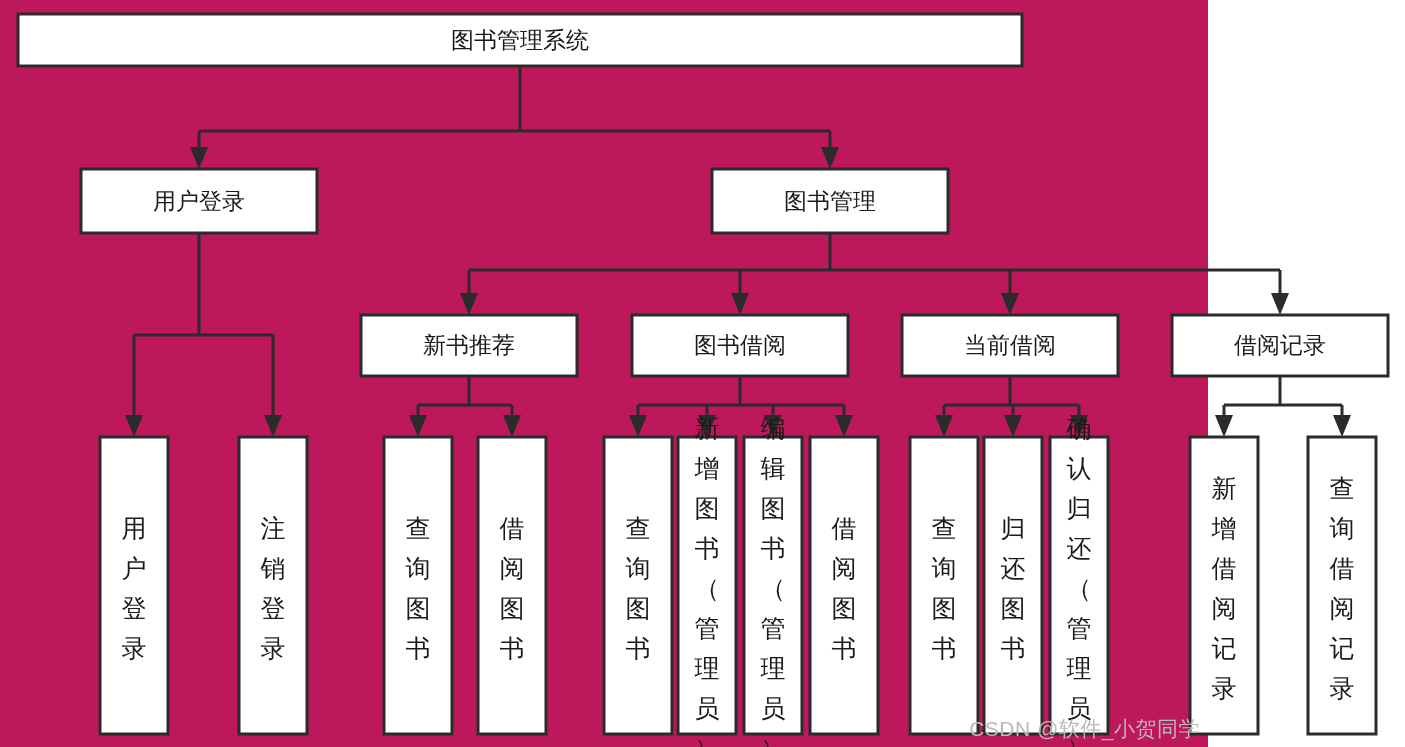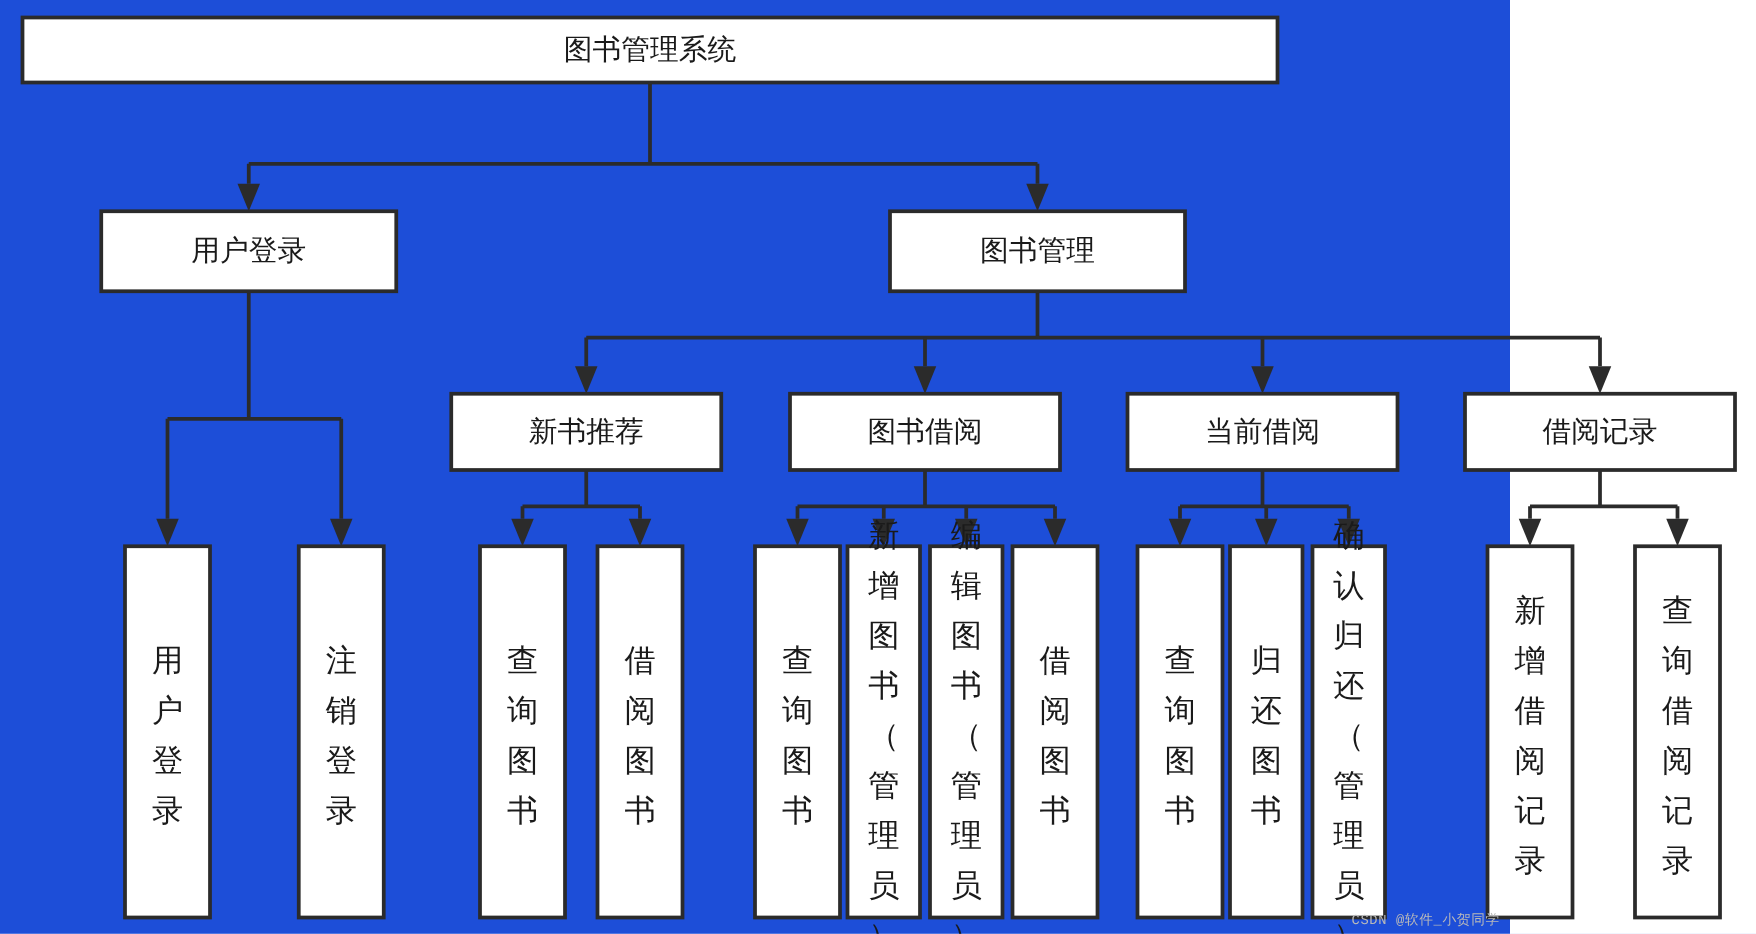--- a/index.html
+++ b/index.html
@@ -1,20 +1,20 @@
 <!DOCTYPE html>
 <html><head>
 <meta charset="utf-8">
 <style>
   html,body{margin:0;padding:0;background:#ffffff;}
   body{
     font-family:"DejaVu Sans","Liberation Sans",sans-serif;
     width:1405px;height:747px;overflow:hidden;
   }
-  #diagram-root{position:relative;width:1208px;height:747px;background:#1d4ed8;}
+  #diagram-root{position:relative;width:1208px;height:747px;background:#be185d;}
   svg#tree{position:absolute;left:0;top:0;width:1405px;height:747px;}
   .node-box{fill:#ffffff;stroke:#2b2b2b;stroke-width:3;}
   .conn{stroke:#2b2b2b;stroke-width:3;fill:none;stroke-linecap:butt;}
   .arrow-head{fill:#2b2b2b;stroke:none;}
   .node-label{
     font-family:"DejaVu Sans","Liberation Sans",sans-serif;
     fill:#1a1a1a;
     font-size:23px;
     text-anchor:middle;
     dominant-baseline:middle;
@@ -22,22 +22,22 @@
   .vert-label{
     font-family:"DejaVu Sans","Liberation Sans",sans-serif;
     fill:#1a1a1a;
     font-size:25px;
     text-anchor:middle;
   }
   .watermark{
     position:absolute;
     right:8px;
     bottom:4px;
-    font-family:Liberation Mono, monospace;
-    font-size:11px;
+    font-family:Liberation Sans, sans-serif;
+    font-size:21px;
     color:#b9b9b9;
     letter-spacing:0.5px;
     white-space:nowrap;
     user-select:none;
   }
 </style>
 </head>
 <body>
 
 <div id="diagram-root">

